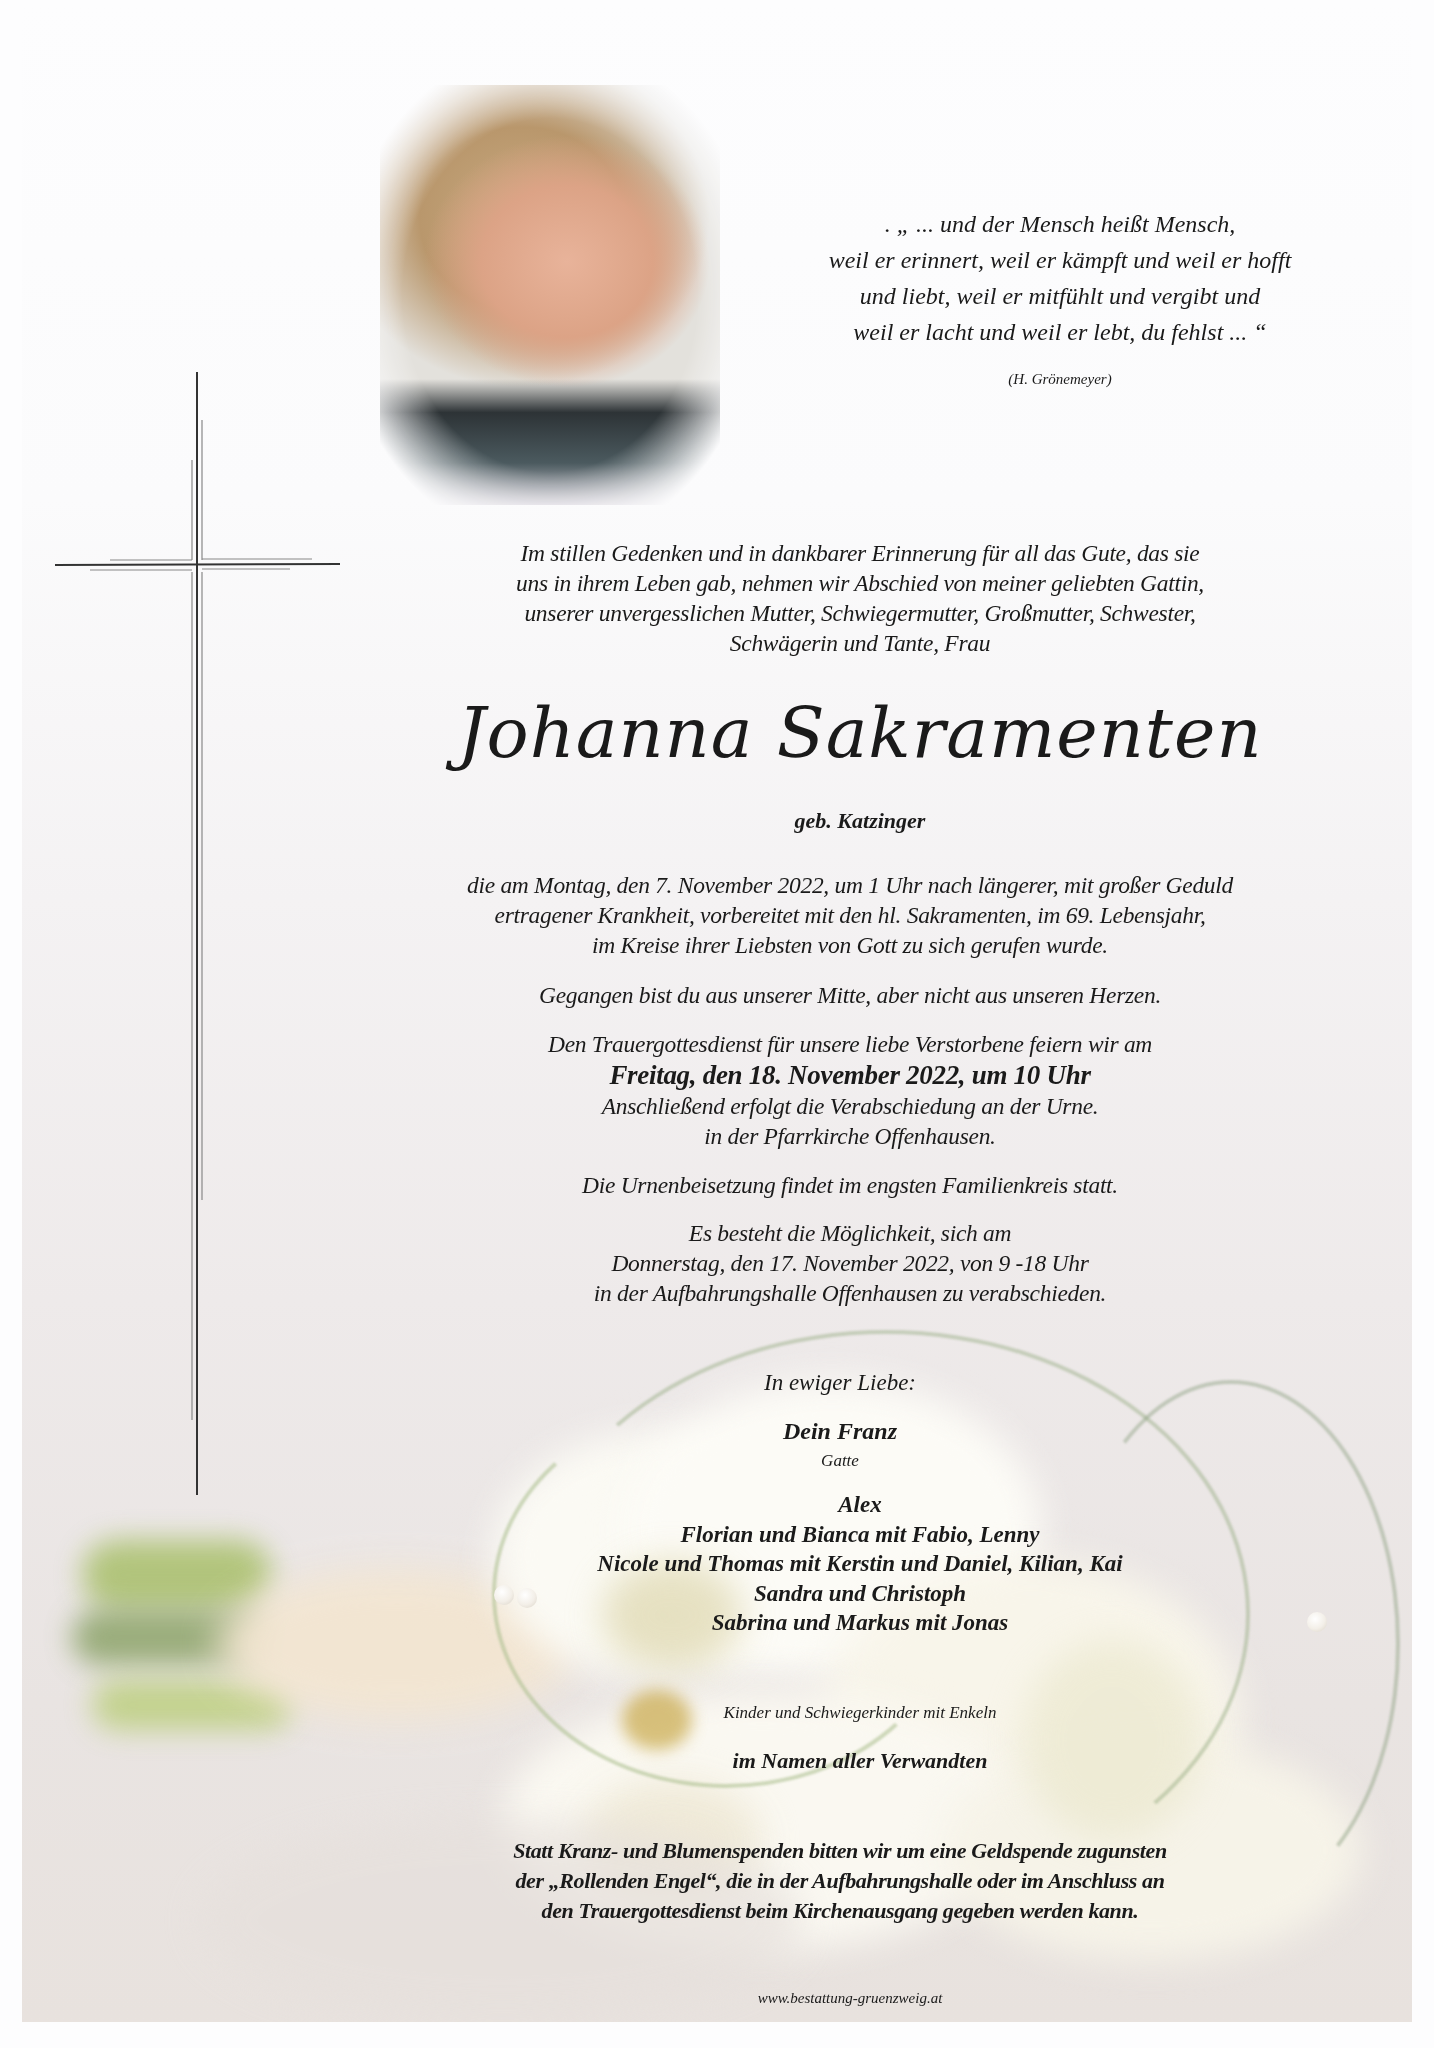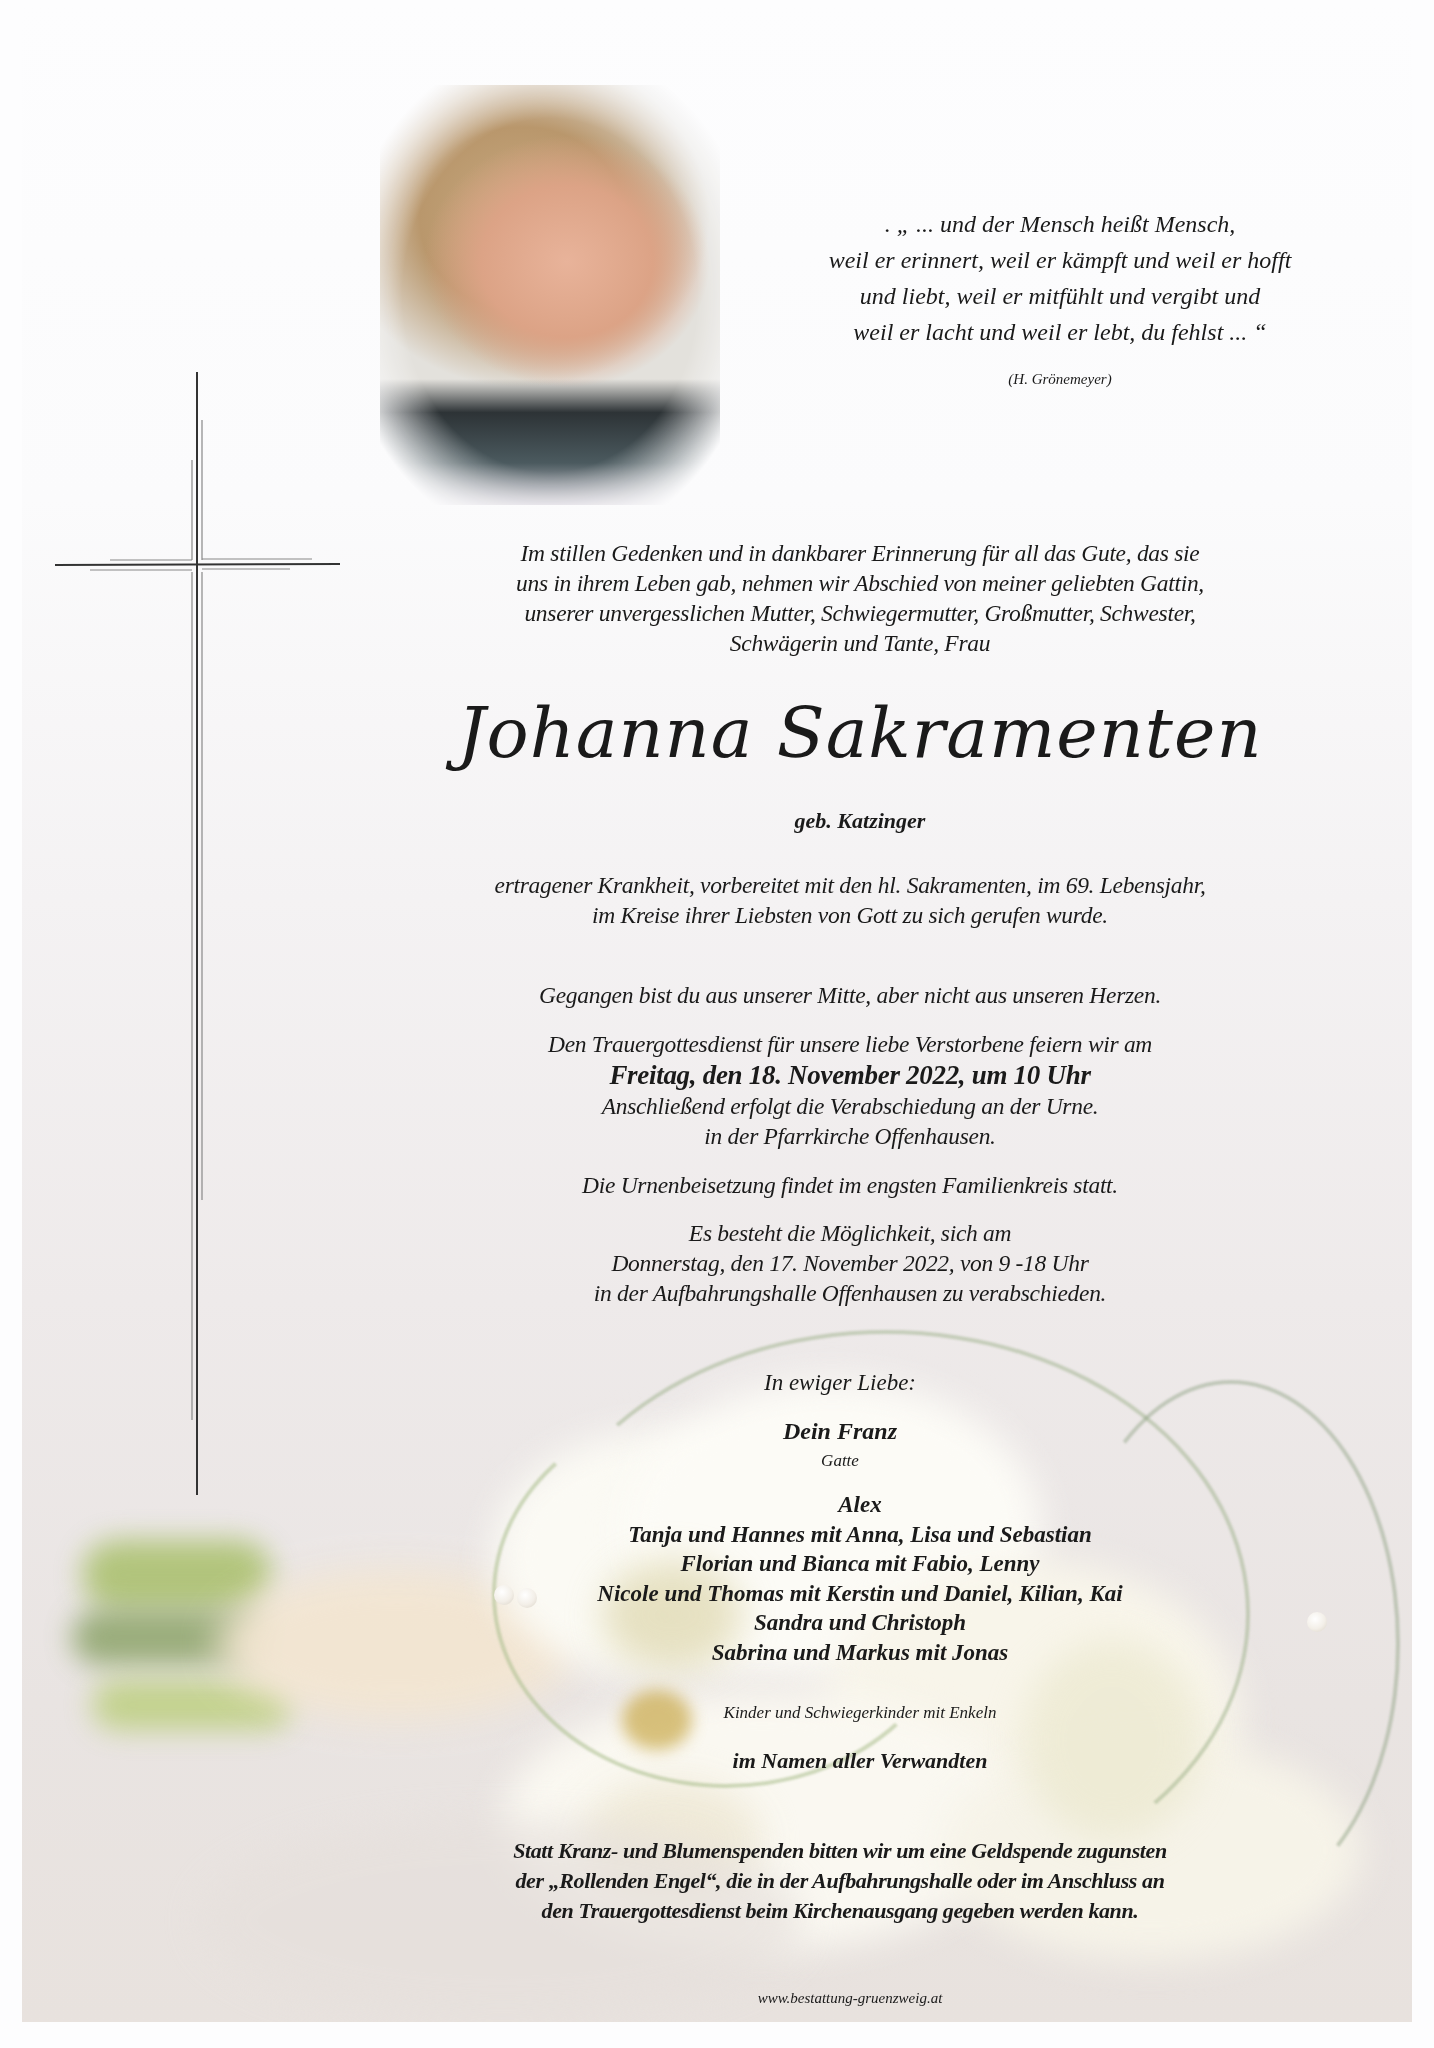--- a/index.html
+++ b/index.html
@@ -113,20 +113,21 @@
   <span class="line">Im stillen Gedenken und in dankbarer Erinnerung für all das Gute, das sie</span>
   <span class="line">uns in ihrem Leben gab, nehmen wir Abschied von meiner geliebten Gattin,</span>
   <span class="line">unserer unvergesslichen Mutter, Schwiegermutter, Großmutter, Schwester,</span>
   <span class="line">Schwägerin und Tante, Frau</span>
 </div>
 
 <div class="t name">Johanna Sakramenten</div>
 <div class="t maiden">geb. Katzinger</div>
 
 <div class="t p death">
+  <span class="line">die am Montag, den 7. November 2022, um 1 Uhr nach längerer, mit großer Geduld</span>
   <span class="line">ertragener Krankheit, vorbereitet mit den hl. Sakramenten, im 69. Lebensjahr,</span>
   <span class="line">im Kreise ihrer Liebsten von Gott zu sich gerufen wurde.</span>
 </div>
 
 <div class="t p gone">Gegangen bist du aus unserer Mitte, aber nicht aus unseren Herzen.</div>
 
 <div class="t p service">
   <span class="line">Den Trauergottesdienst für unsere liebe Verstorbene feiern wir am</span>
   <span class="line bold">Freitag, den 18. November 2022, um 10 Uhr</span>
   <span class="line">Anschließend erfolgt die Verabschiedung an der Urne.</span>
@@ -140,21 +141,20 @@
   <span class="line">Donnerstag, den 17. November 2022, von 9 -18 Uhr</span>
   <span class="line">in der Aufbahrungshalle Offenhausen zu verabschieden.</span>
 </div>
 
 <div class="t signoff">In ewiger Liebe:</div>
 <div class="t mourner-main">Dein Franz</div>
 <div class="t mourner-role">Gatte</div>
 
 <div class="t family">
   <span class="line">Alex</span>
-  <span class="line">Tanja und Hannes mit Anna, Lisa und Sebastian</span>
   <span class="line">Florian und Bianca mit Fabio, Lenny</span>
   <span class="line">Nicole und Thomas mit Kerstin und Daniel, Kilian, Kai</span>
   <span class="line">Sandra und Christoph</span>
   <span class="line">Sabrina und Markus mit Jonas</span>
 </div>
 <div class="t family-role">Kinder und Schwiegerkinder mit Enkeln</div>
 <div class="t relatives">im Namen aller Verwandten</div>
 
 <div class="t donation">
   <span class="line">Statt Kranz- und Blumenspenden bitten wir um eine Geldspende zugunsten</span>

